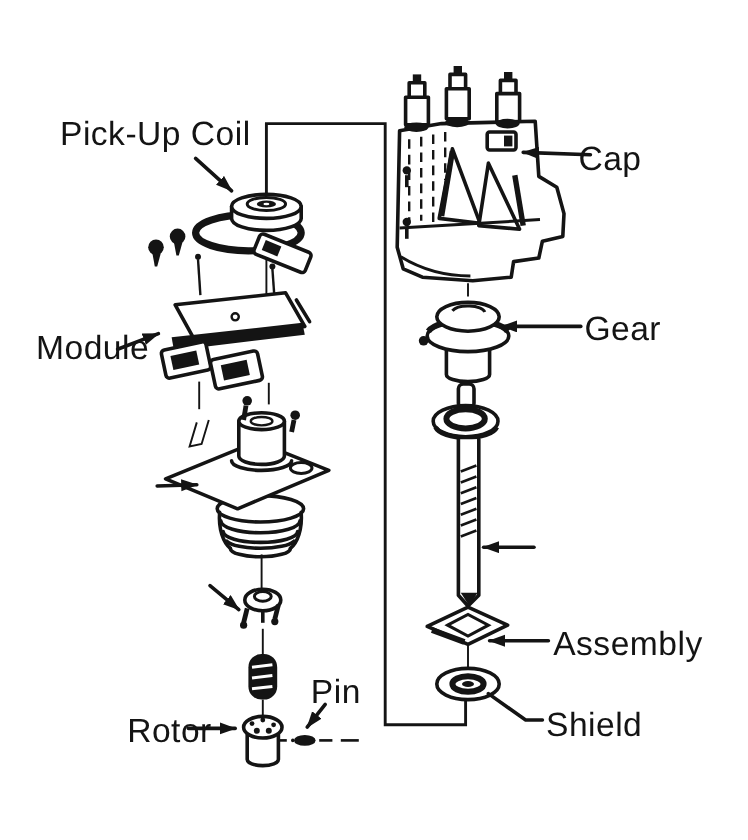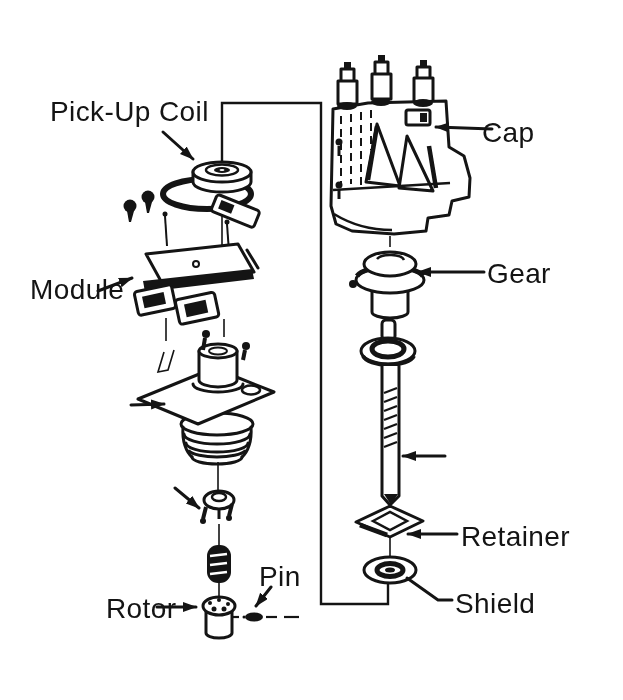--- a/index.html
+++ b/index.html
@@ -229,16 +229,16 @@
       <path d="M452,600 L438,600 L407,578" class="lead" stroke-width="3.2"></path>
     </g>
   </svg>
 
   <div class="lbl" style="left:50px;top:98px">Pick-Up Coil</div>
   <div class="lbl" style="left:30px;top:276px">Module</div>
   <div class="lbl" style="left:106px;top:595px">Rotor</div>
   <div class="lbl" style="left:259px;top:563px">Pin</div>
   <div class="lbl" style="left:482px;top:119px">Cap</div>
   <div class="lbl" style="left:487px;top:260px">Gear</div>
-  <div class="lbl" style="left:461px;top:523px">Retainer</div>
+  <div class="lbl" style="left:461px;top:523px">Assembly</div>
   <div class="lbl" style="left:455px;top:590px">Shield</div>
 
 </div>
 
 </body></html>

